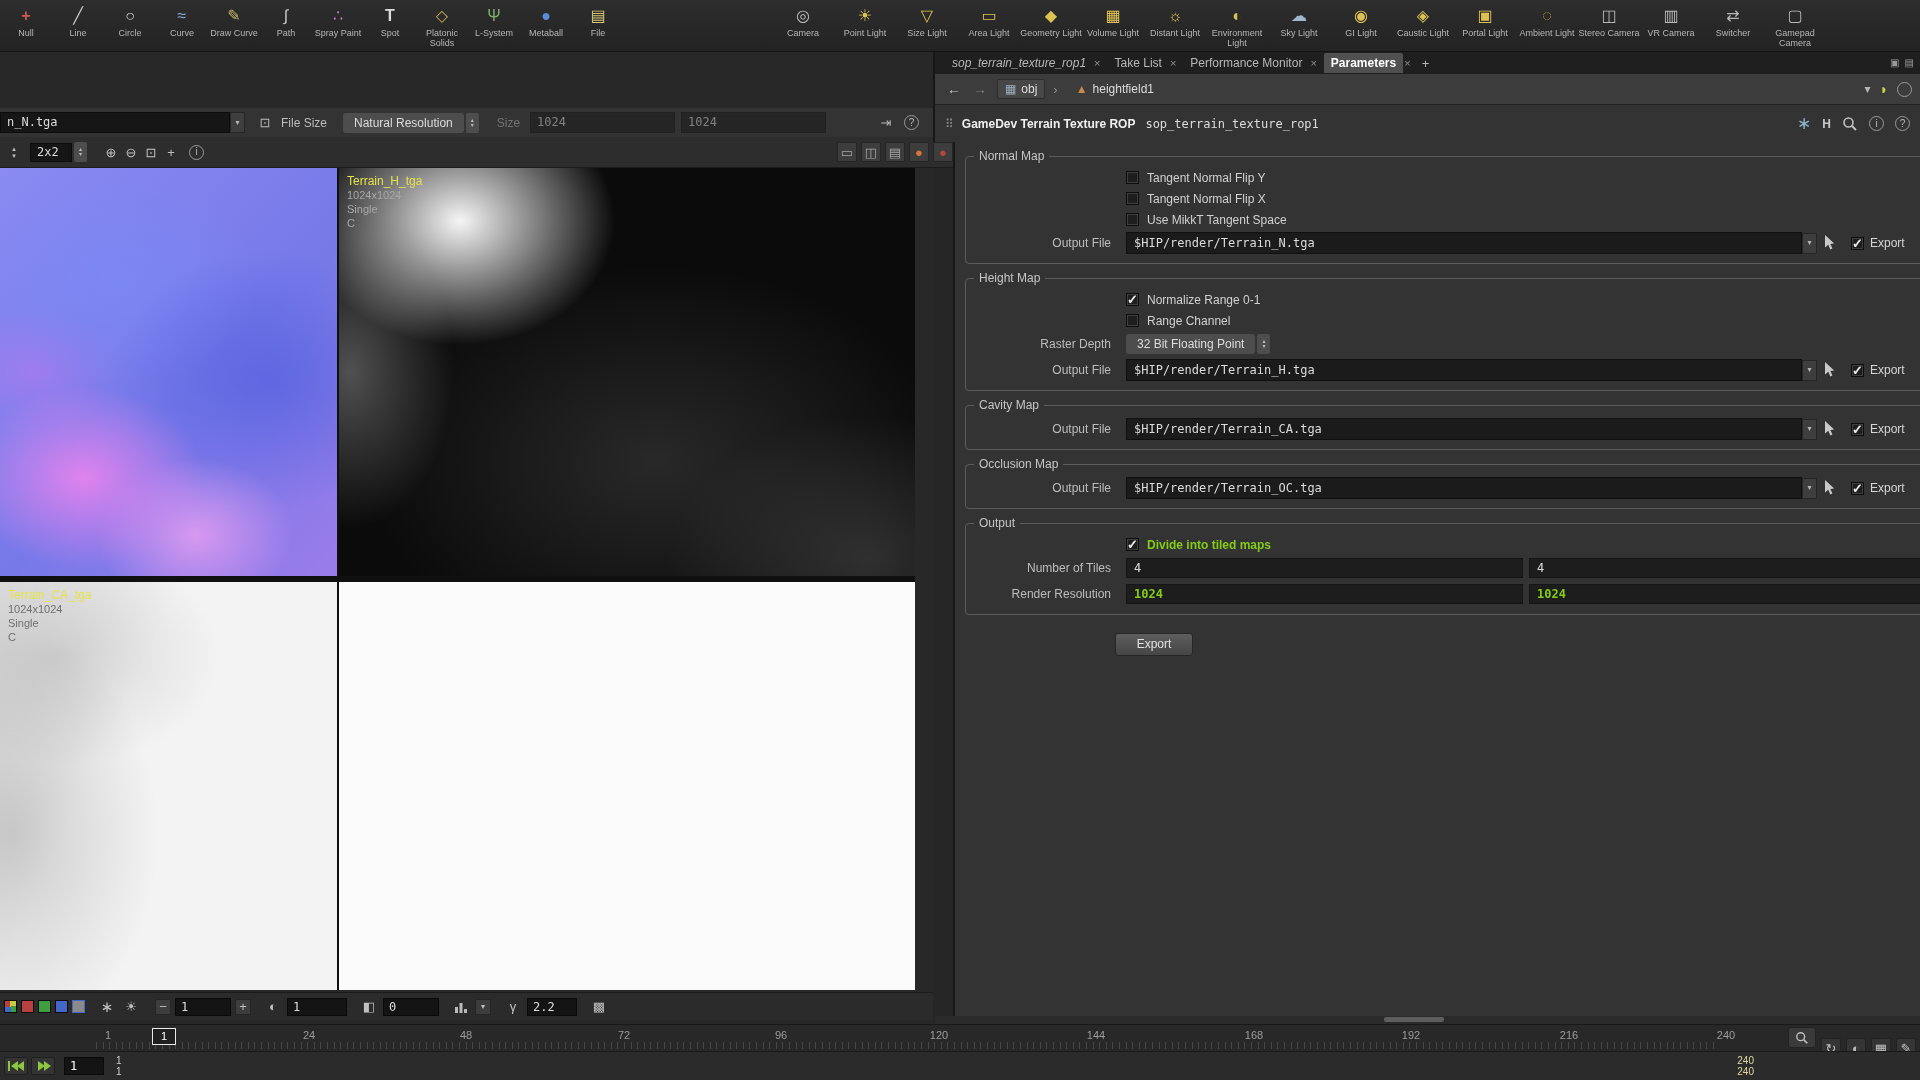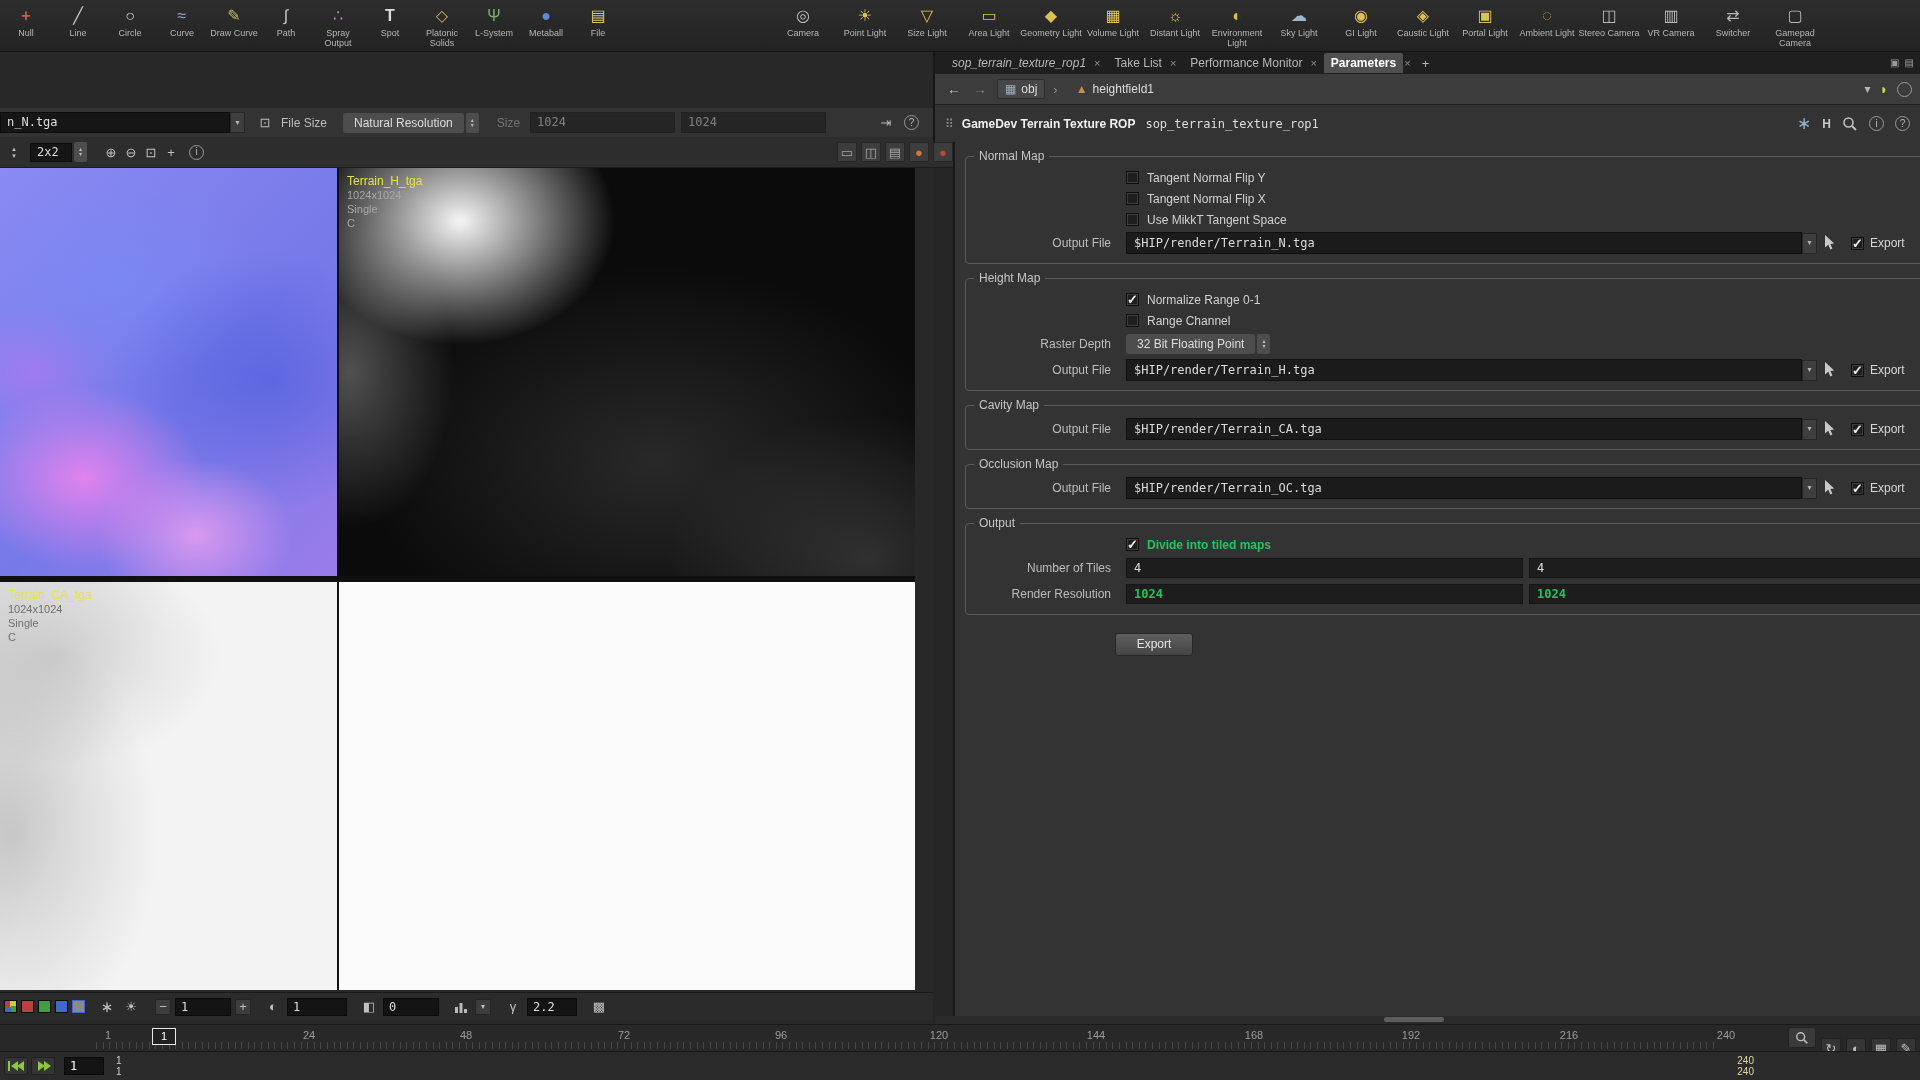--- a/index.html
+++ b/index.html
@@ -96,21 +96,21 @@
   .cbl { color:#d2d2d2; }
   .prow { display:flex; align-items:center; height:26px; }
   .plabel { width:160px; padding-right:15px; text-align:right; color:#bdbdbd; flex:none; }
   .sfield { height:22px; background:#1b1b1b; border:1px solid #101010; color:#dcdcdc; font-family:"DejaVu Sans Mono",monospace; font-size:12px; line-height:20px; padding:0 7px; }
   .out-field { width:676px; flex:none; }
   .pick { margin:0 4px; flex:none; }
   .exp { margin-left:6px; color:#d6d6d6; }
   .xcb { margin-left:8px; }
   .tfield { width:397px; flex:none; height:20px; line-height:18px; background:#1d1d1d; border:1px solid #151515; }
   .tfield + .tfield { margin-left:6px; }
-  .bold { font-weight:bold; color:#22c55e; }
+  .bold { font-weight:bold; color:#84cc16; }
   .export-btn { margin:18px 0 0 160px; width:78px; height:23px; background:linear-gradient(#5e5e5e,#454545); border:1px solid #272727; border-radius:3px; color:#e2e2e2; text-align:center; line-height:21px; }
   .hscroll-track { position:absolute; left:935px; top:1016px; width:985px; height:8px; background:#2a2a2a; }
   .hscroll-handle { position:absolute; left:449px; top:1px; width:60px; height:5px; background:#5d5d5d; border-radius:2px; }
 
   
   .ruler { position:absolute; left:0; top:1024px; width:1920px; height:27px; background:#282828; border-top:1px solid #181818; }
   .ticks-strip { position:absolute; left:96px; right:200px; bottom:2px; height:7px;
     background:repeating-linear-gradient(90deg,#474747 0,#474747 1px,transparent 1px,transparent 6.6px); }
   .tick-label { position:absolute; top:4px; transform:translateX(-50%); color:#9c9c9c; font-size:11px; }
   .cur-frame { position:absolute; left:152px; top:3px; width:24px; height:17px; border:1px solid #e9e9e9; background:#202020; color:#fff; text-align:center; line-height:15px; font-size:11px; }
@@ -149,21 +149,21 @@
     <div class="tool">
         <span class="ticon gi" data-glyph="✎" style="color:#c9b868"></span>
         <span class="tlabel">Draw Curve</span>
       </div>
     <div class="tool">
         <span class="ticon gi" data-glyph="∫" style="color:#c8c8c8"></span>
         <span class="tlabel">Path</span>
       </div>
     <div class="tool">
         <span class="ticon gi" data-glyph="∴" style="color:#c884c8"></span>
-        <span class="tlabel">Spray Output</span>
+        <span class="tlabel">Spray Paint</span>
       </div>
     <div class="tool">
         <span class="ticon gi" data-glyph="T" style="color:#dcdcdc;font-weight:bold"></span>
         <span class="tlabel">Spot</span>
       </div>
     <div class="tool">
         <span class="ticon gi" data-glyph="◇" style="color:#c8a858"></span>
         <span class="tlabel">Platonic Solids</span>
       </div>
     <div class="tool">

